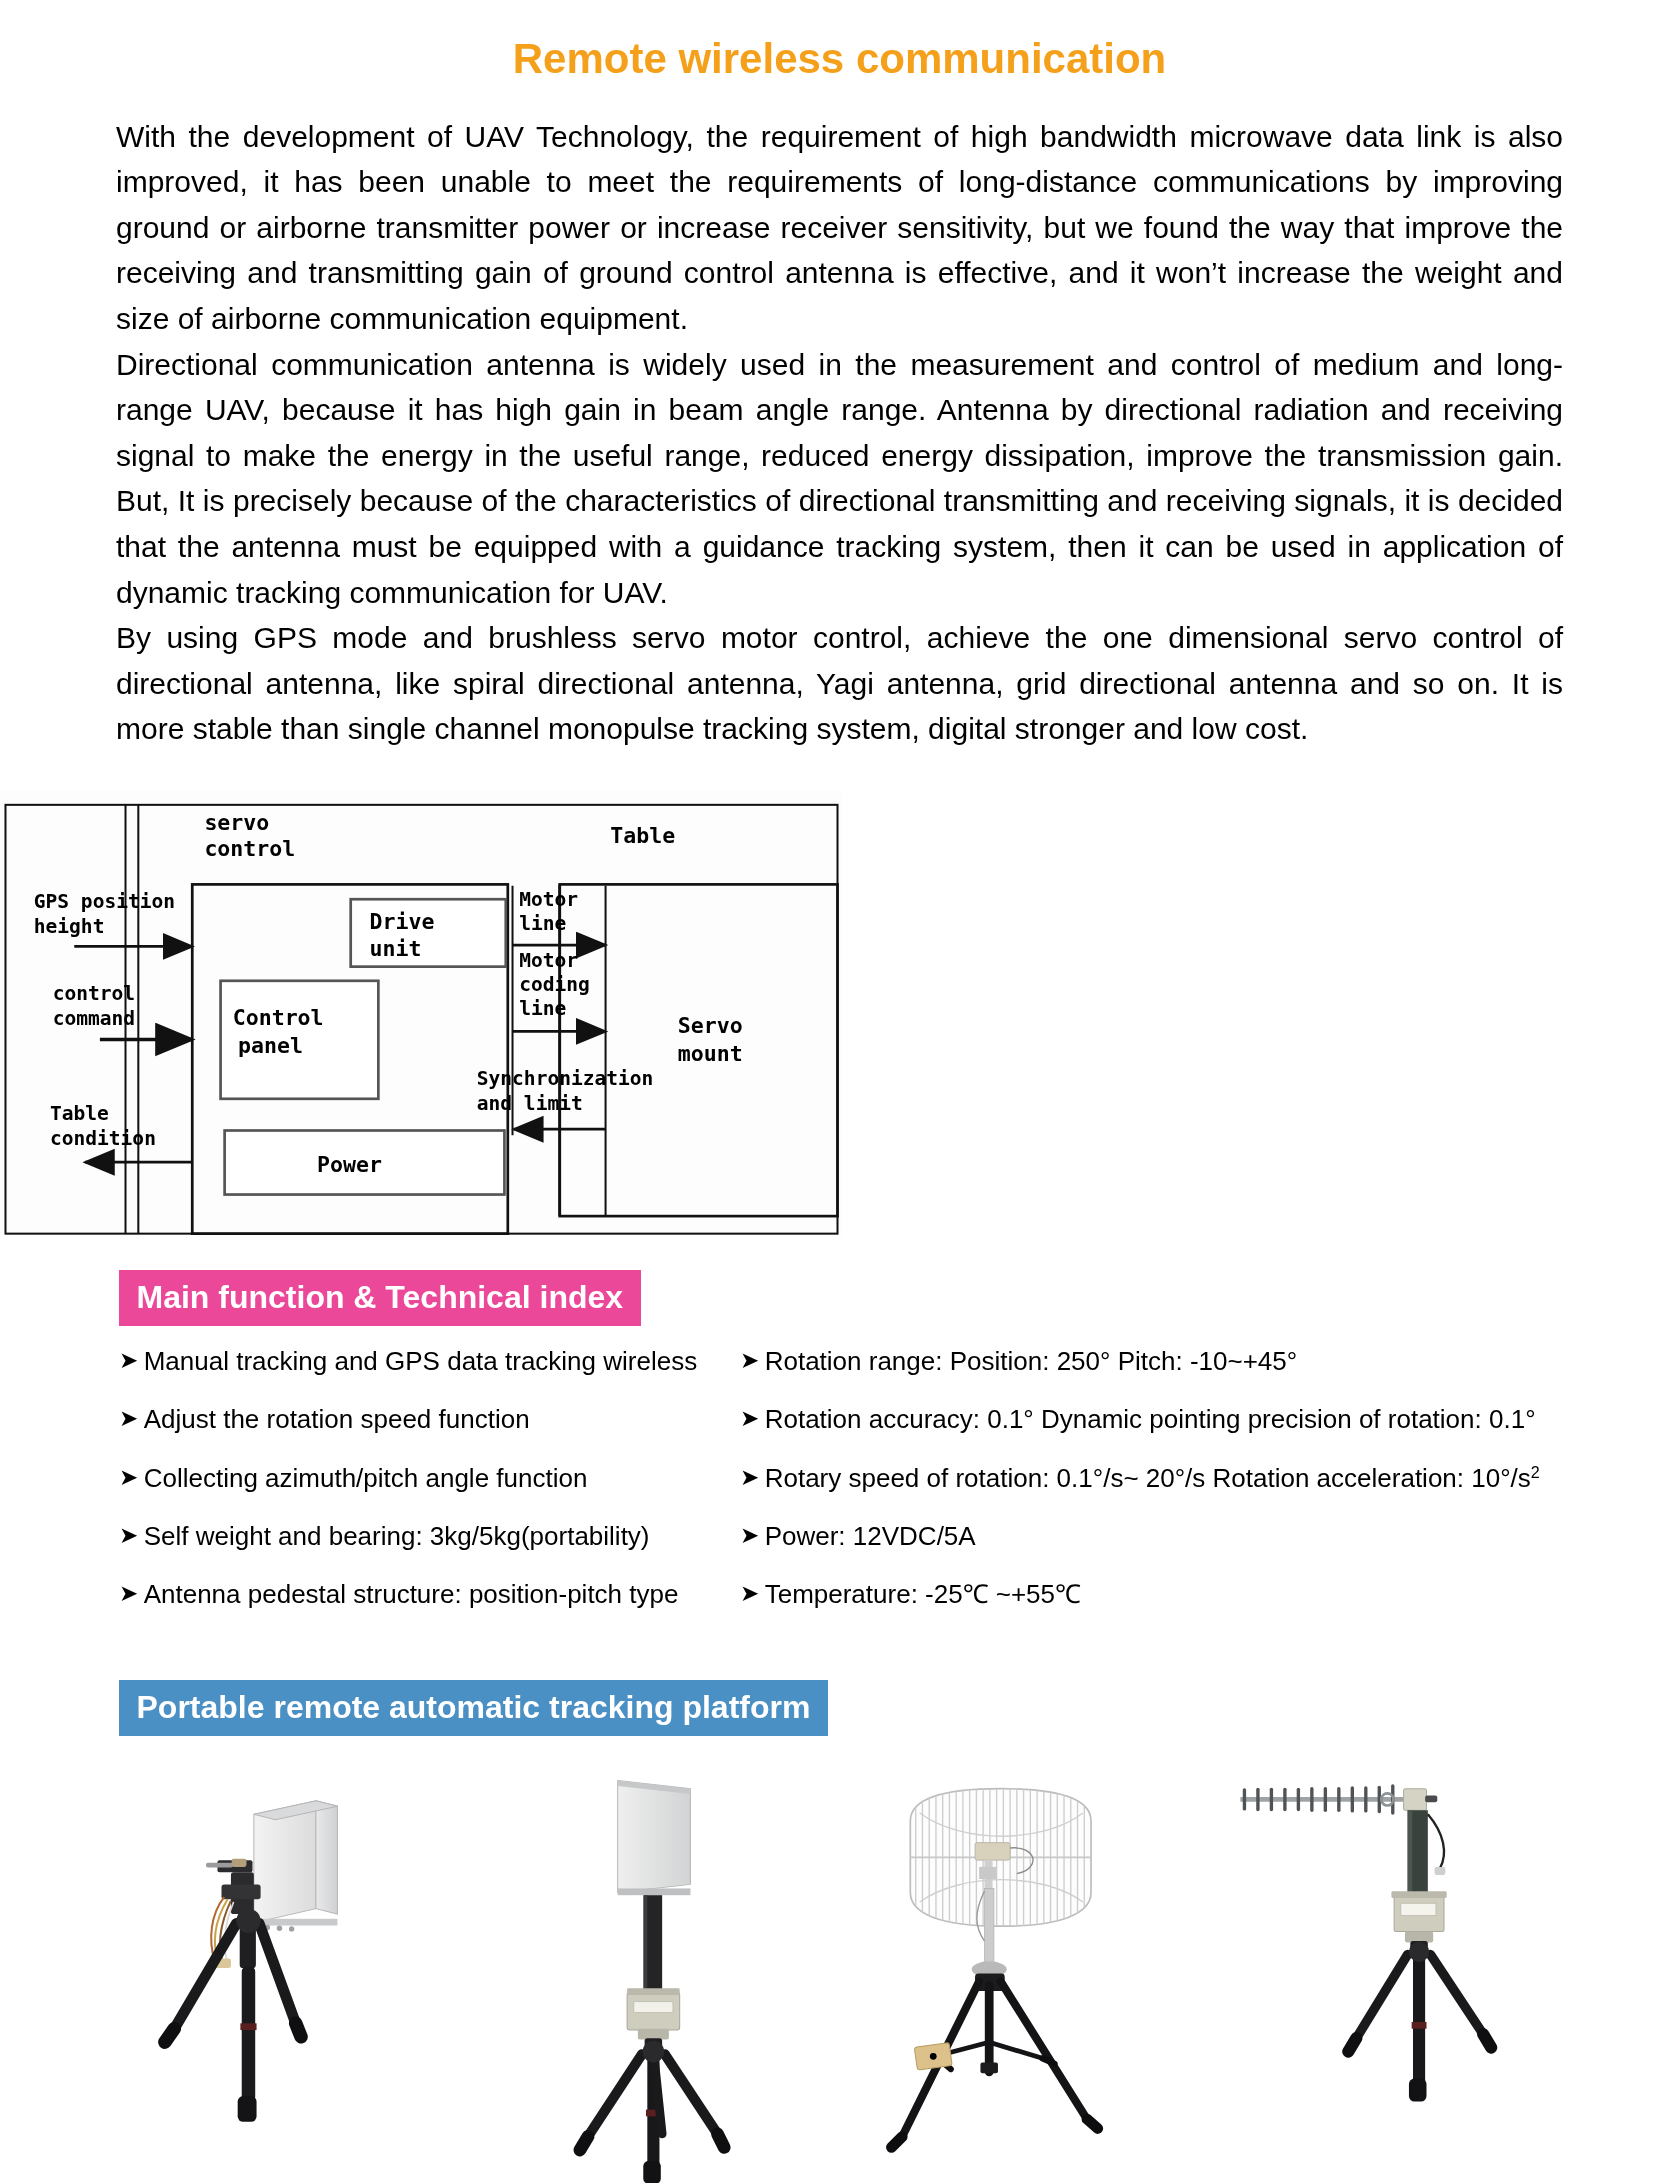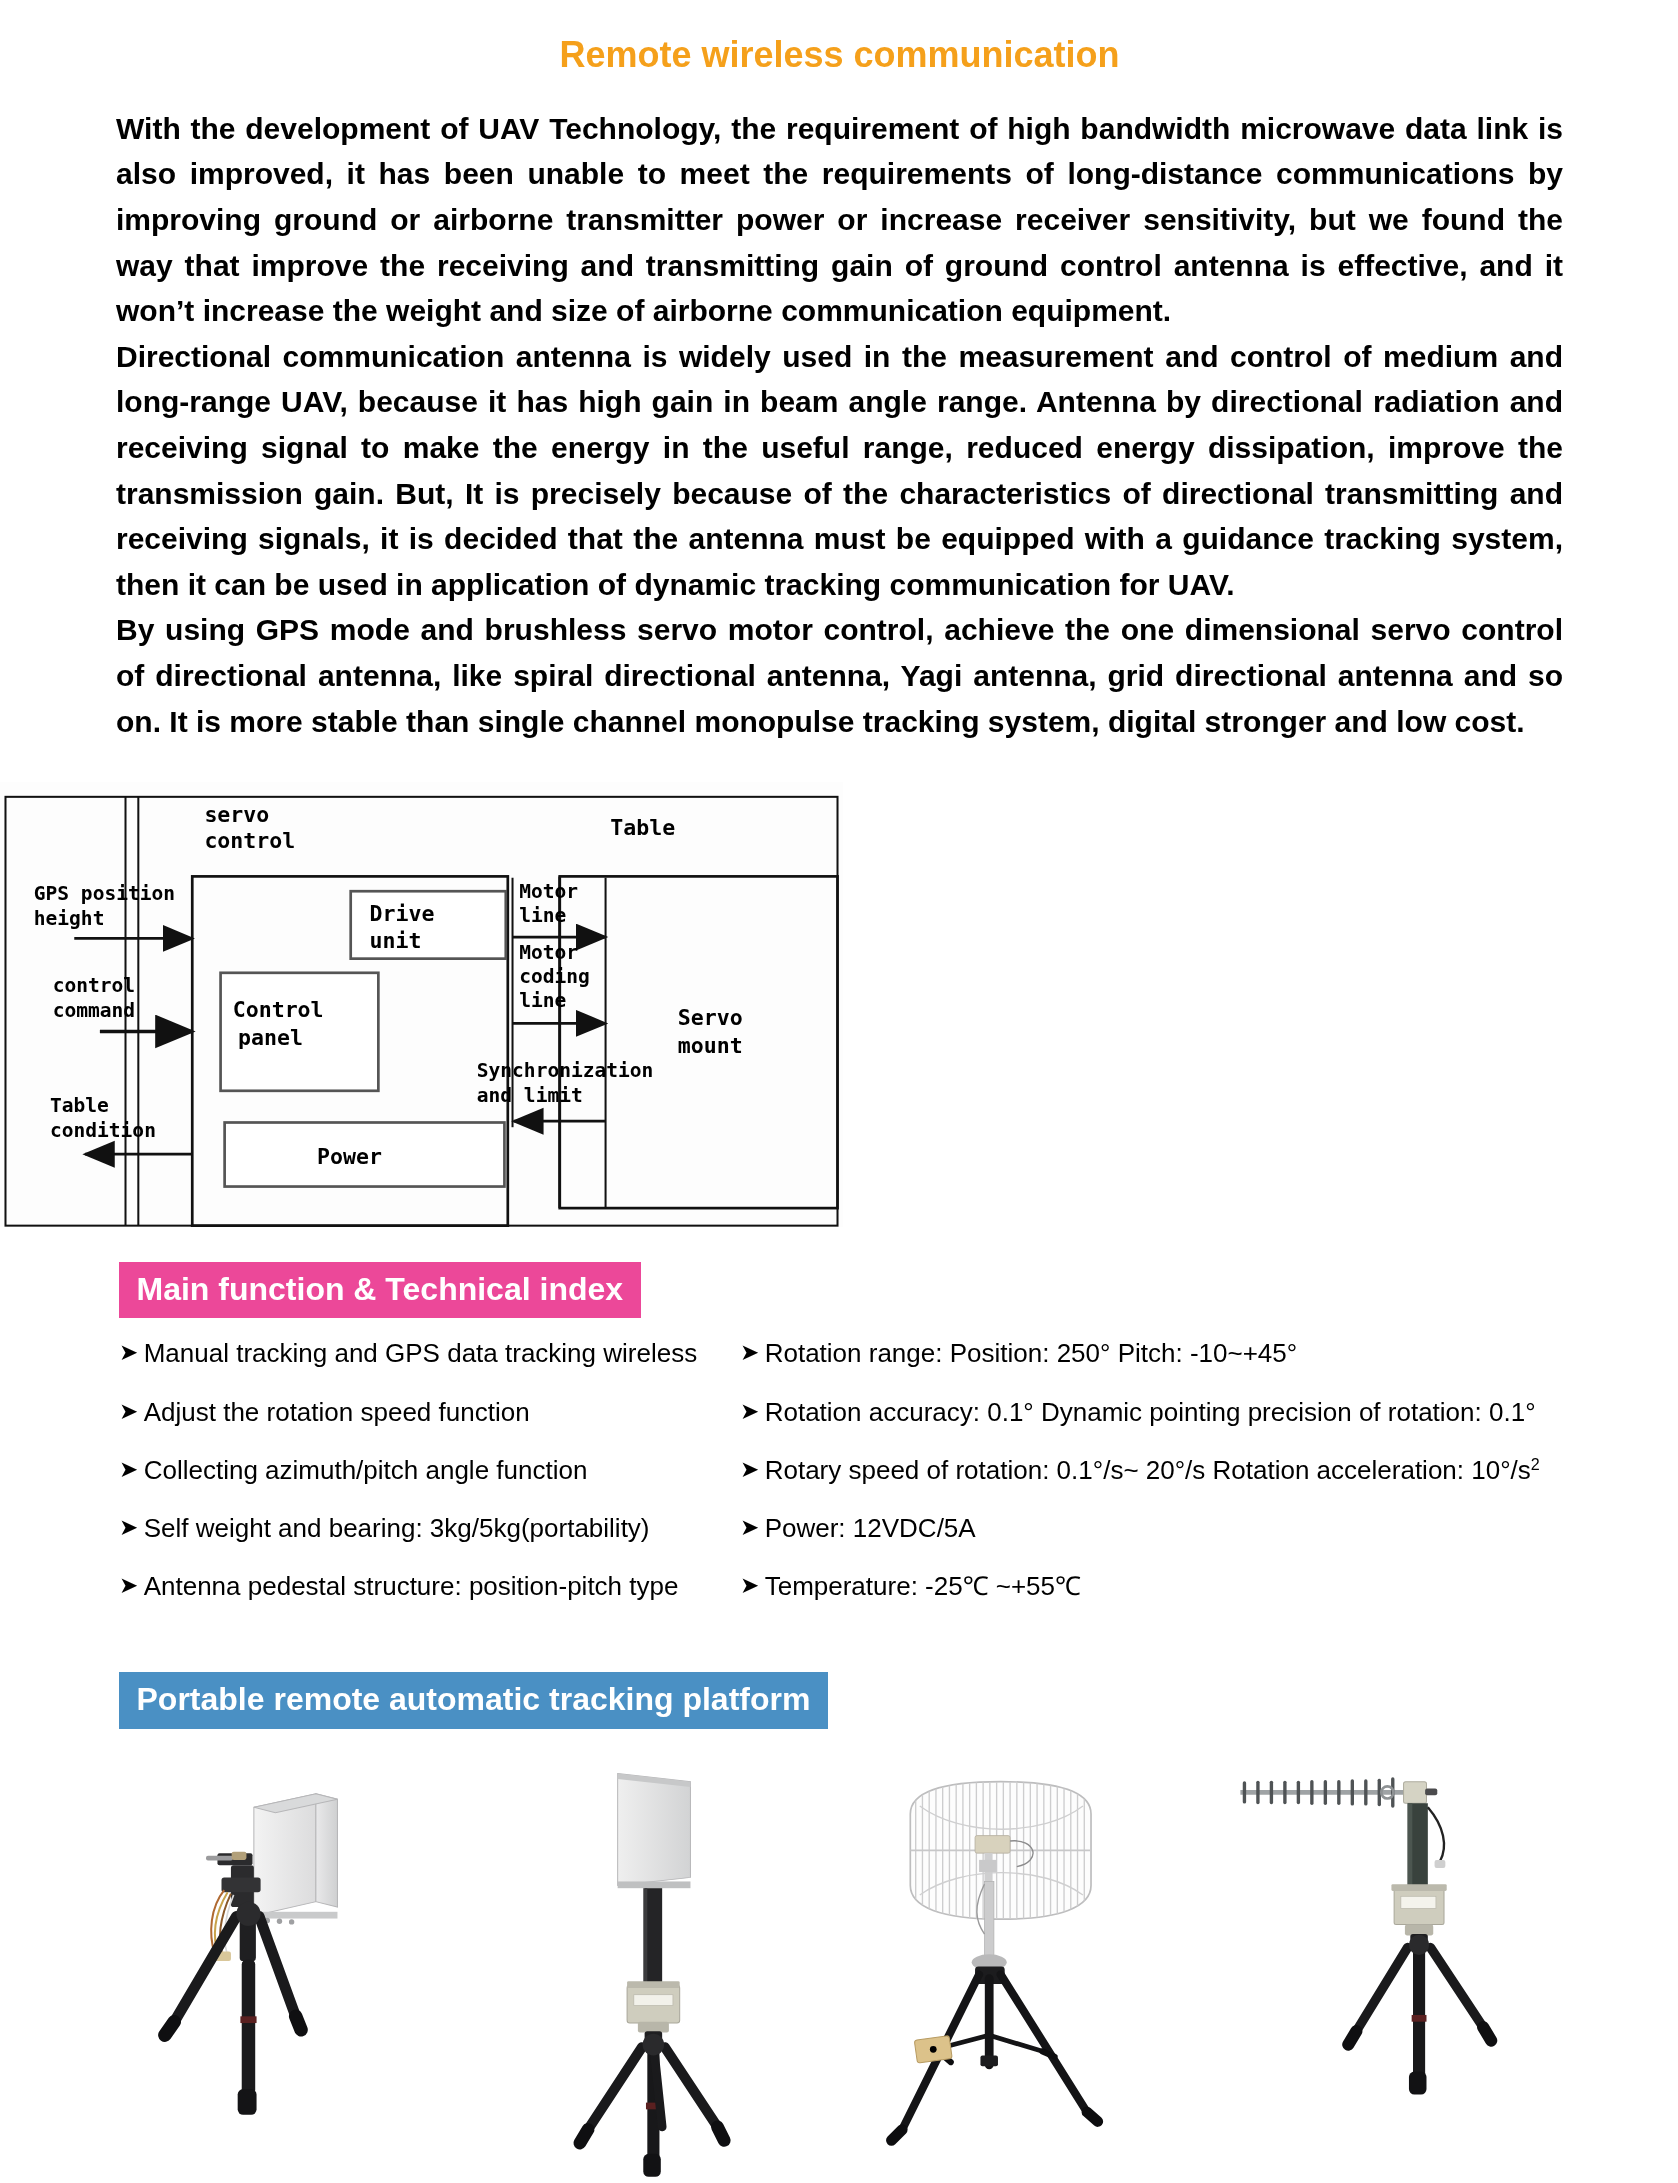--- a/index.html
+++ b/index.html
@@ -12,32 +12,32 @@
   .page{position:relative;width:1679px;height:2183px;overflow:hidden;}
 
   
   .title-block{padding-top:32px;text-align:center;}
   .title-line{
     color:#F5A01B;
     font-weight:bold;
     letter-spacing:0px;
     line-height:1.30;
   }
-  .title-line.l1{font-size:36px;}
+  .title-line.l1{font-size:42px;}
   .title-line.l2{font-size:42px;margin-top:9.4px;}
 
   
   .body-copy{
     margin:27px 116px 0 116px;
     font-size:30px;
     line-height:1.52;
     text-align:justify;
     text-justify:inter-word;
   }
-  .body-copy p{margin:0 0 0 0;font-weight:bold;}
+  .body-copy p{margin:0 0 0 0;}
 
   
   .diagram-wrap{
     margin-top:38px;
     display:flex;
   }
   .diagram-frame{
     width:843px;height:445px;
     background:#fdfdfd;
     position:relative;

